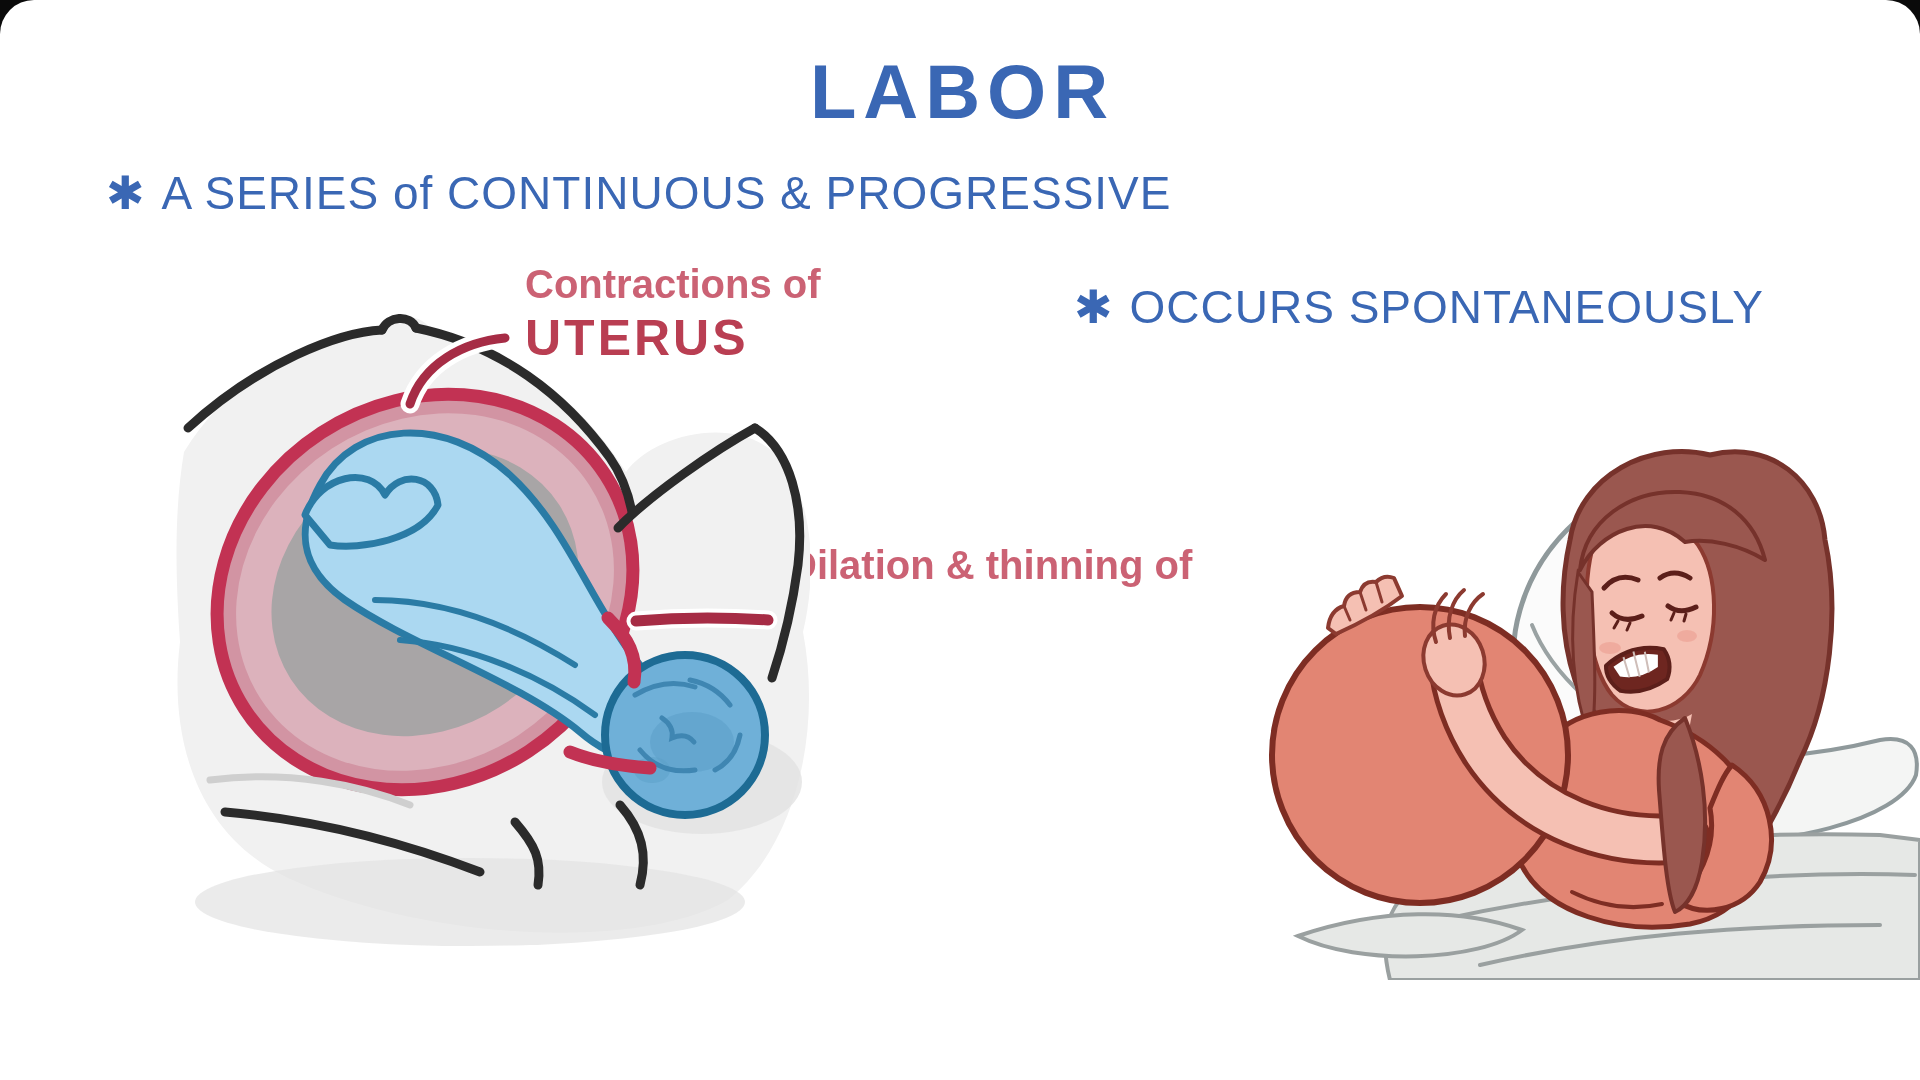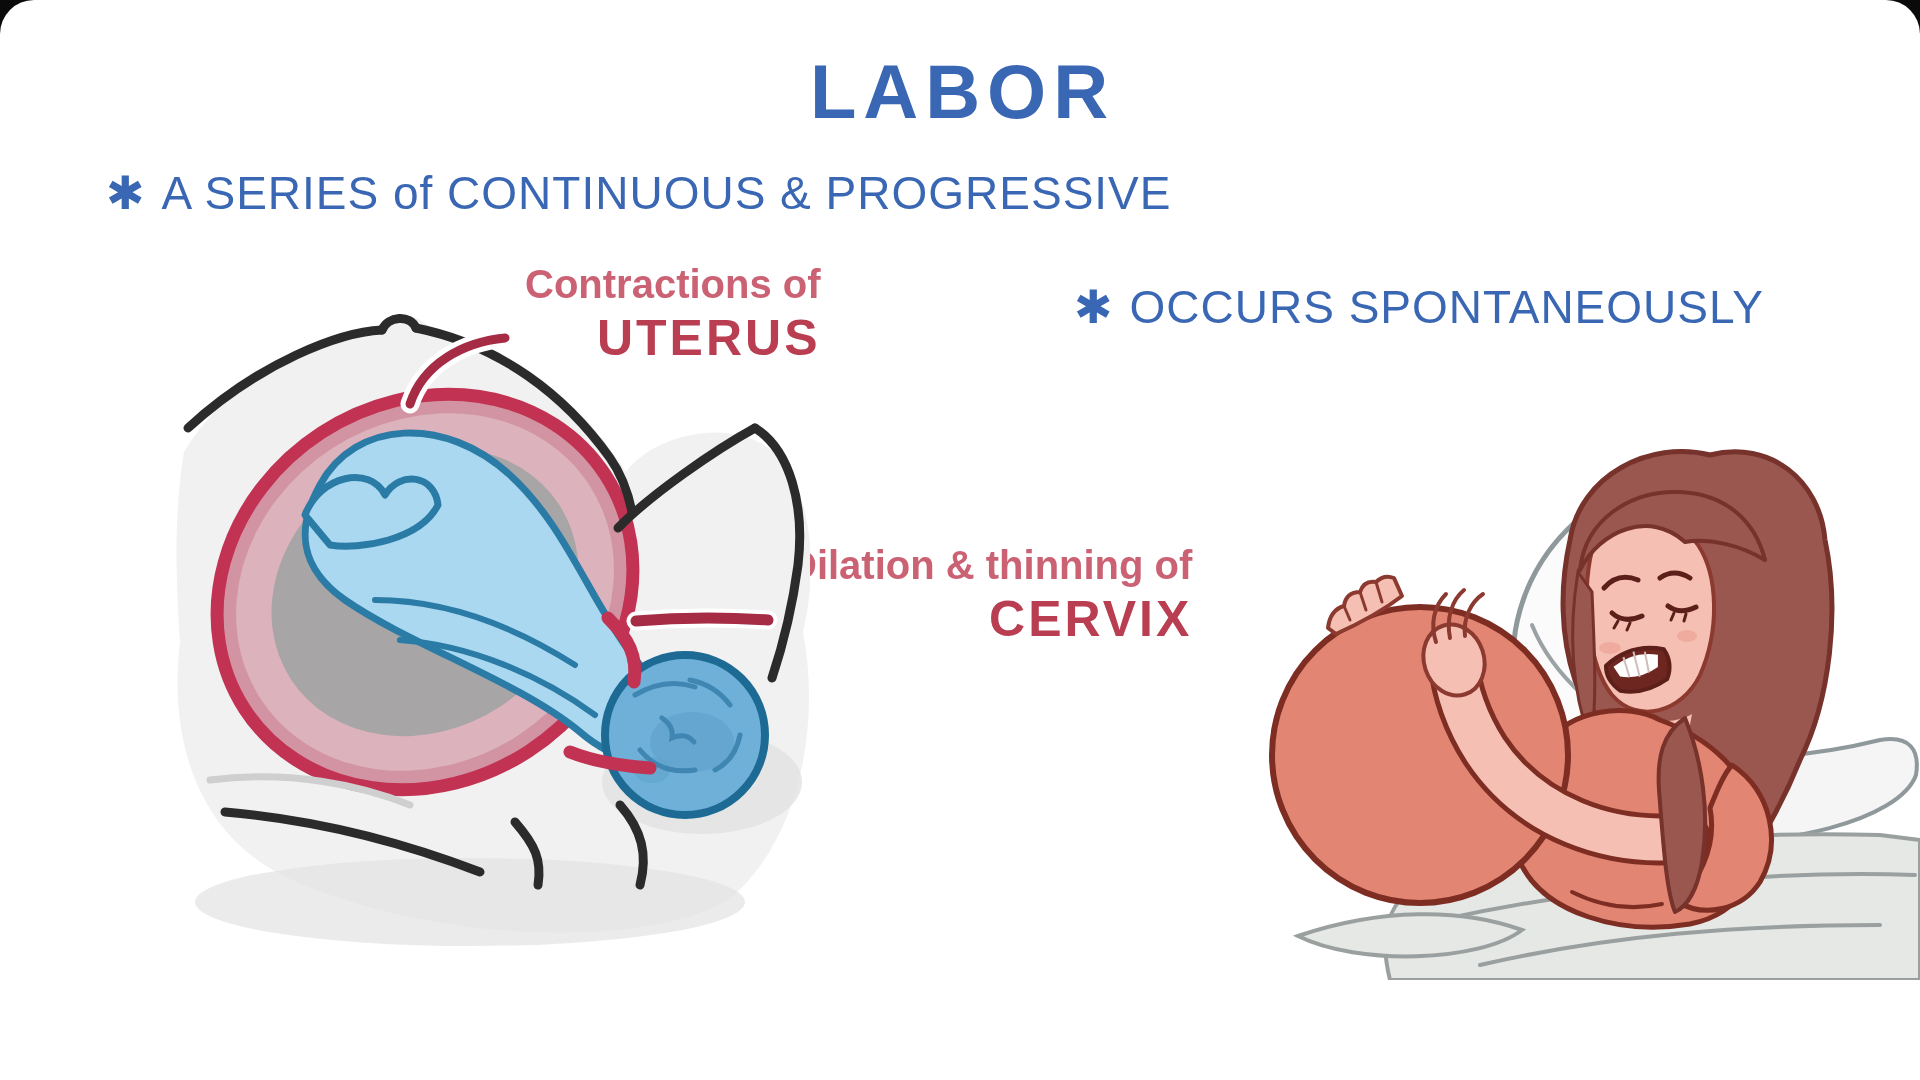--- a/index.html
+++ b/index.html
@@ -11,21 +11,21 @@
   .title{
     position:absolute;top:48px;left:0;right:15px;text-align:center;
     font-size:76px;font-weight:800;letter-spacing:7px;color:var(--ink-blue,#3a67b4);padding-left:20px;
   }
   .bullet{color:var(--ink-blue,#3a67b4);font-weight:400;font-size:46px;letter-spacing:1px;white-space:nowrap;}
   .bullet .marker{margin-right:16px;}
   .bullet-main{position:absolute;left:106px;top:166px;}
   .right-bullets{position:absolute;left:1074px;top:280px;display:flex;flex-direction:column;gap:30px;justify-content:flex-end;}
   .anno{position:absolute;white-space:nowrap;}
   .anno .lead-in{font-size:40px;font-weight:700;color:var(--ink-red-light,#cb6274);}
-  .anno .term{font-size:50px;font-weight:700;letter-spacing:3px;color:var(--ink-red,#b93e52);margin-top:2px;text-align:right;}
+  .anno .term{font-size:50px;font-weight:700;letter-spacing:3px;color:var(--ink-red,#b93e52);margin-top:2px;}
   .anno-uterus{left:525px;top:262px;}
   .anno-cervix{left:788px;top:543px;}
   .illus{position:absolute;}
   .illus-left{left:170px;top:300px;}
   .illus-right{left:1180px;top:420px;}
   
   .k{stroke:var(--sketch-black,#2b2b2b);stroke-width:9;fill:none;stroke-linecap:round;}
   .gsh{stroke:#cfcfcf;stroke-width:7;fill:none;stroke-linecap:round;}
   .fet{fill:var(--fetus-blue,#abd8f1);stroke:var(--fetus-outline,#2a7ba5);stroke-width:7;stroke-linejoin:round;}
   .fl{stroke:var(--fetus-outline,#2a7ba5);stroke-width:6;fill:none;stroke-linecap:round;}
@@ -54,21 +54,20 @@
     </div>
   </div>
 
   <div class="anno anno-uterus">
     <div class="lead-in">Contractions of</div>
     <div class="term">UTERUS</div>
   </div>
 
   <div class="anno anno-cervix">
     <div class="lead-in">Dilation &amp; thinning of</div>
-    <div class="term">CERVIX</div>
   </div>
 
   <svg class="illus illus-left" width="640" height="660" viewBox="0 0 640 660">
 
     <g>
       <path style="fill:var(--body-gray,#f1f1f1)" d="M14,152 C62,72 152,32 210,34 C226,12 252,12 262,32
         C342,46 412,102 456,172 C482,136 562,114 606,154 C641,192 649,264 633,332
         C652,432 626,545 558,600 C468,652 252,640 118,578 C28,536 -2,440 10,342 C4,256 6,200 14,152 Z"></path>
       <ellipse cx="300" cy="602" rx="275" ry="44" style="fill:var(--shadow-gray,#e2e2e2)" opacity="0.7"></ellipse>
     </g>

